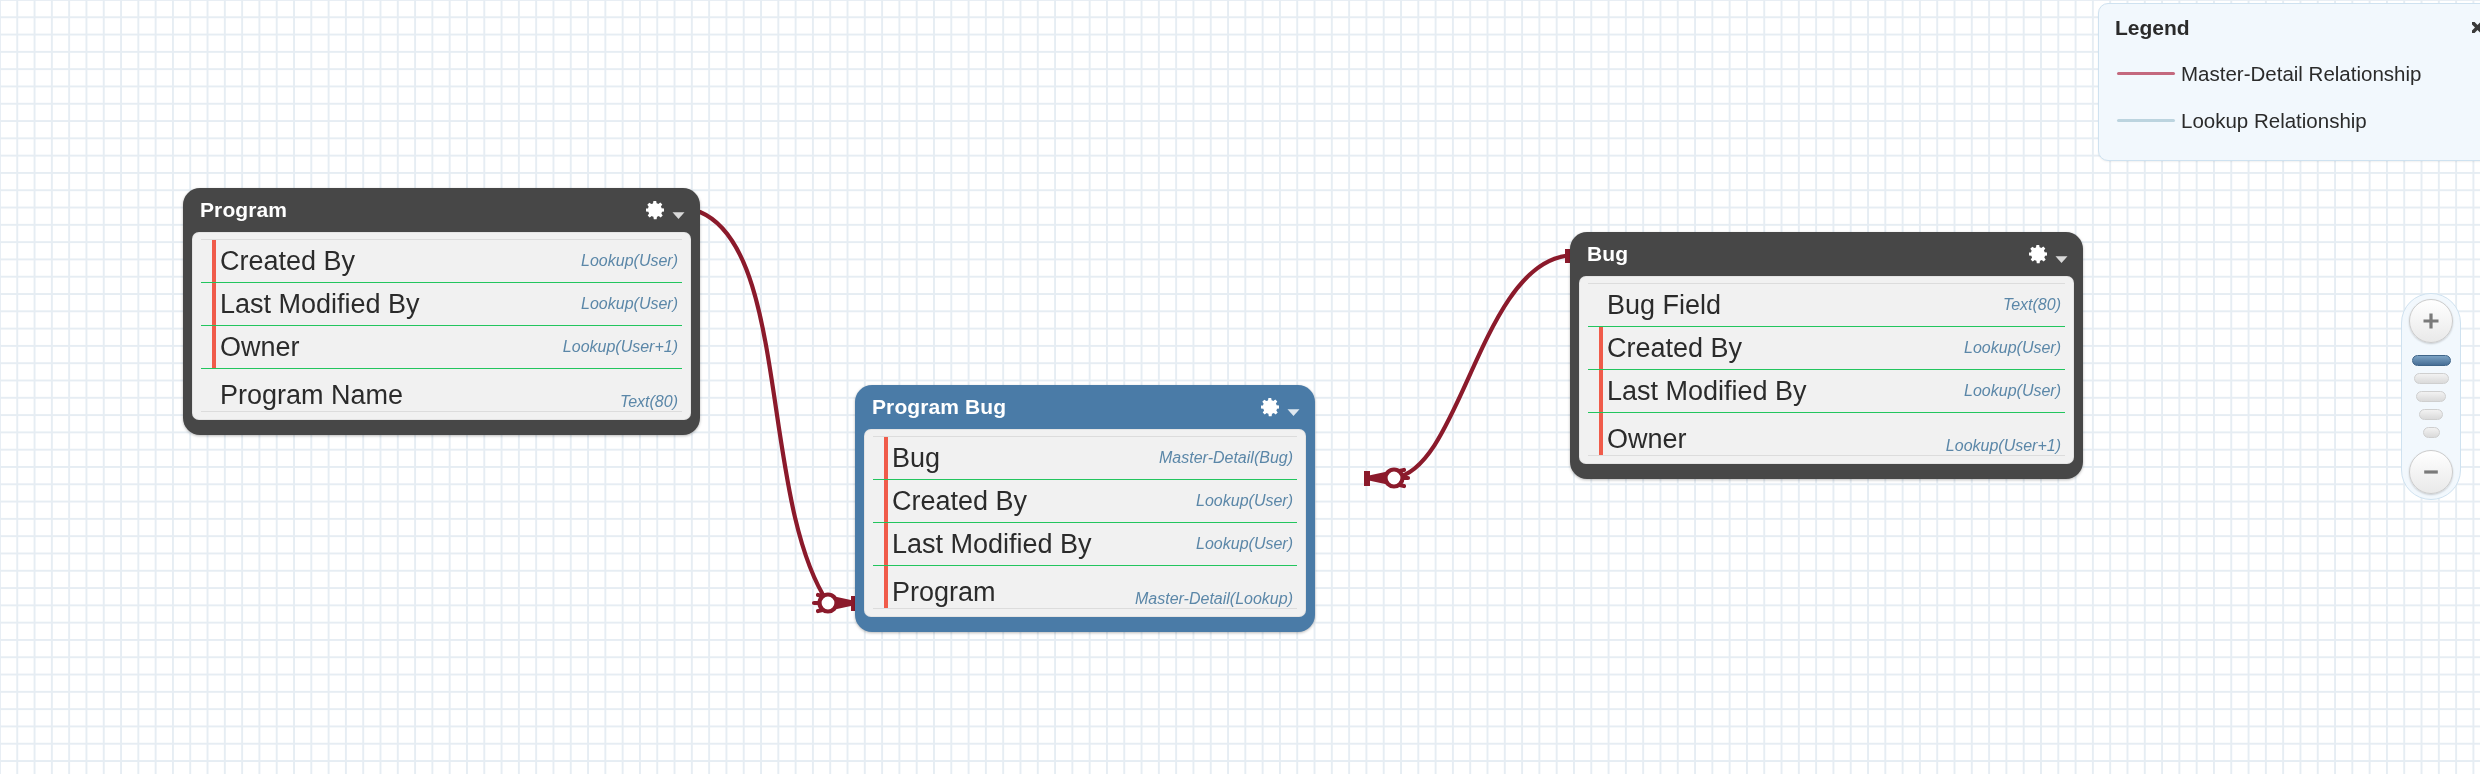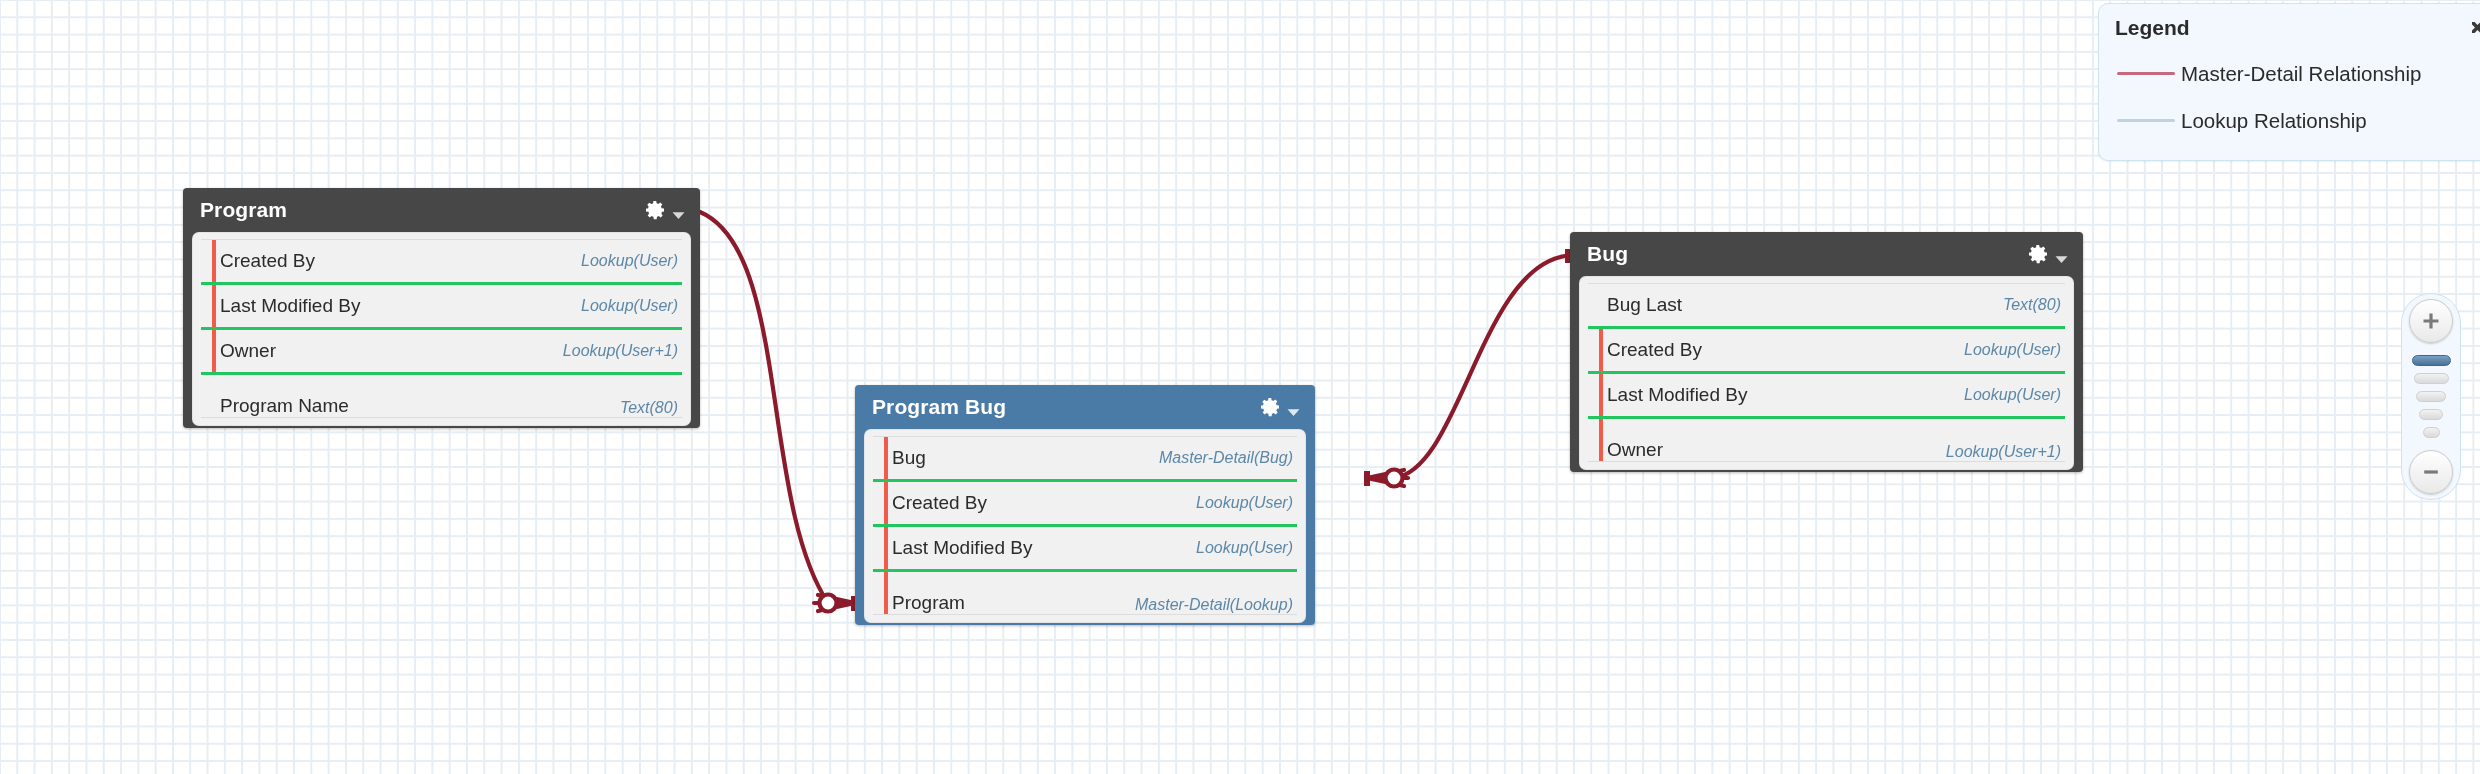--- a/index.html
+++ b/index.html
@@ -15,23 +15,23 @@
     background-color:#ffffff;
     background-image:
       linear-gradient(to right,#e6edf3 1.6px,transparent 1.6px),
       linear-gradient(to bottom,#e6edf3 1.6px,transparent 1.6px);
     background-size:17.3px 17.3px;
     background-position:-1px -1px;
   }
   
   .entity{
     position:absolute;
-    border-radius:4px;
+    border-radius:17px;
     box-sizing:border-box;
-    padding:0 9px 2px 9px;
+    padding:0 9px 15px 9px;
     box-shadow:0 1px 3px rgba(0,0,0,.28);
   }
   .entity.dark{ background:#474747; }
   .entity.selected{ background:#4a7ba7; }
   .entity-header{
     height:44px;
     display:flex;align-items:center;
     padding:0 5px 0 8px;
     position:relative;
   }
@@ -50,32 +50,32 @@
   .caret-icon{ width:13px;height:9px;display:block; }
   .entity-body{
     background:#f1f1f1;
     border-radius:7px;
     padding:7px 9px 8px 9px;
     box-shadow:inset 0 0 0 1px rgba(0,0,0,.05);
   }
   .field-row{
     display:flex;align-items:center;
     height:42px;
-    border-top:3px solid #22c55e;
+    border-top:1px solid #22c55e;
     position:relative;
     padding-left:19px;
   }
   .field-row:first-child{ border-top:1px solid #dcdcdc; }
   .field-row:last-child{ border-bottom:1px solid #dcdcdc;align-items:flex-end; }
   .req-marker{
     position:absolute;left:11px;top:0;bottom:0;
     width:3.5px;background:#f05b4a;
   }
   .field-label{
-    font-size:19px;color:#2b2b2b;white-space:nowrap;
+    font-size:27px;color:#2b2b2b;white-space:nowrap;
   }
   .field-type{
     margin-left:auto;
     font-size:16px;color:#5b87a8;font-style:italic;white-space:nowrap;
     padding-right:4px;
   }
   
   #links{ position:absolute;left:0;top:0;width:2480px;height:774px;pointer-events:none; }
   
   #legend{
@@ -253,21 +253,21 @@
       <span class="caret-icon">
         <svg viewBox="0 0 13 9" width="13" height="9">
             <path fill="#d9d9d9" d="M0.5 1.2h12L6.5 8z"></path>
           </svg>
       </span>
     </span>
   </div>
   <div class="entity-body">
     <div class="field-row">
 
-      <span class="field-label">Bug Last</span>
+      <span class="field-label">Bug Field</span>
       <span class="field-type">Text(80)</span>
     </div>
     <div class="field-row">
       <span class="req-marker"></span>
       <span class="field-label">Created By</span>
       <span class="field-type">Lookup(User)</span>
     </div>
     <div class="field-row">
       <span class="req-marker"></span>
       <span class="field-label">Last Modified By</span>

